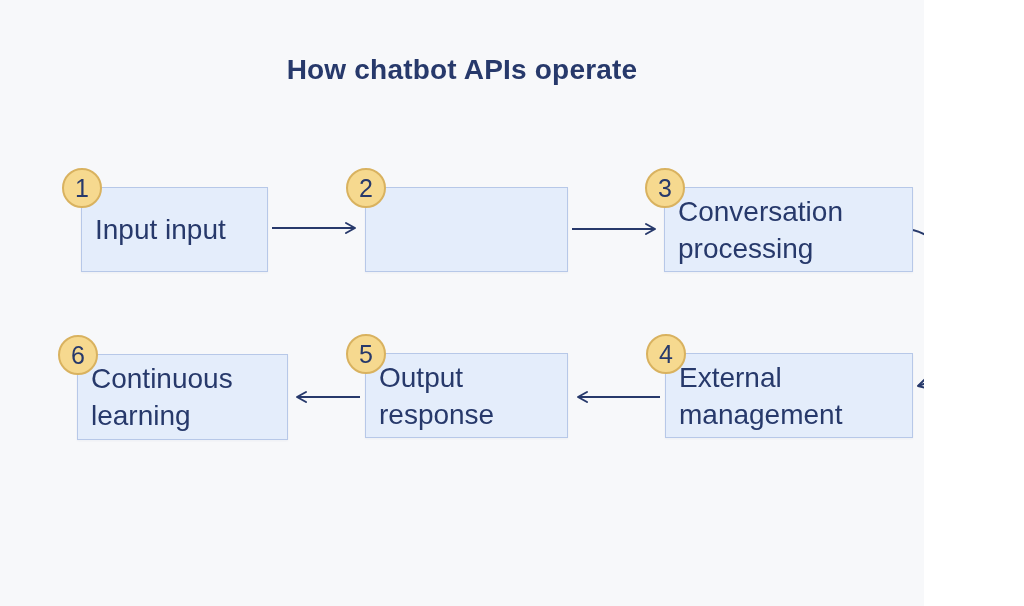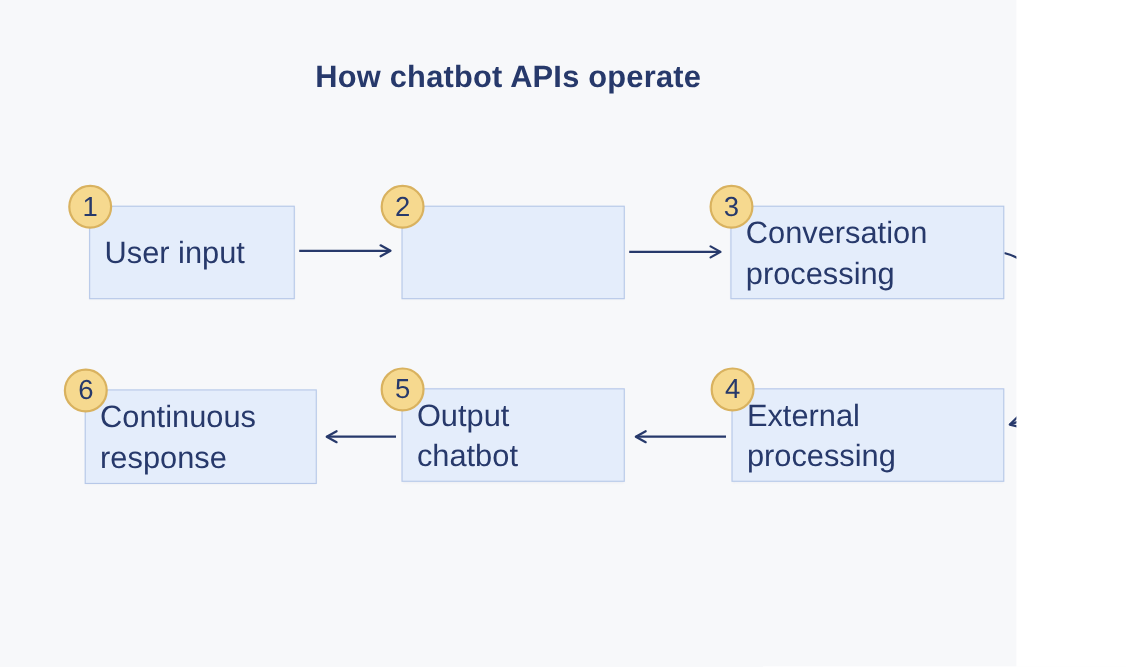--- a/index.html
+++ b/index.html
@@ -88,44 +88,44 @@
     </defs>
     <path class="arrow" d="M272,228 L355,228" marker-end="url(#head)"></path>
     <path class="arrow" d="M572,229 L655,229" marker-end="url(#head)"></path>
     <path class="arrow" d="M913,230 C975,245 975,370 918,386" marker-end="url(#head)"></path>
     <path class="arrow" d="M660,397 L578,397" marker-end="url(#head)"></path>
     <path class="arrow" d="M360,397 L297,397" marker-end="url(#head)"></path>
   </svg>
 
   <div class="box" style="left:81px; top:187px; width:187px; height:85px;">
     <div class="badge">1</div>
-    <div class="label">User input</div>
+    <div class="label">Input input</div>
   </div>
 
   <div class="box" style="left:365px; top:187px; width:203px; height:85px;">
     <div class="badge">2</div>
   </div>
 
   <div class="box" style="left:664px; top:187px; width:249px; height:85px;">
     <div class="badge">3</div>
     <div class="label">Conversation
 processing</div>
   </div>
 
   <div class="box" style="left:665px; top:353px; width:248px; height:85px;">
     <div class="badge">4</div>
     <div class="label">External
-processing</div>
+management</div>
   </div>
 
   <div class="box" style="left:365px; top:353px; width:203px; height:85px;">
     <div class="badge">5</div>
     <div class="label">Output
-chatbot</div>
+response</div>
   </div>
 
   <div class="box" style="left:77px; top:354px; width:211px; height:86px;">
     <div class="badge">6</div>
     <div class="label">Continuous
-response</div>
+learning</div>
   </div>
 
 </div>
 
 </body></html>

